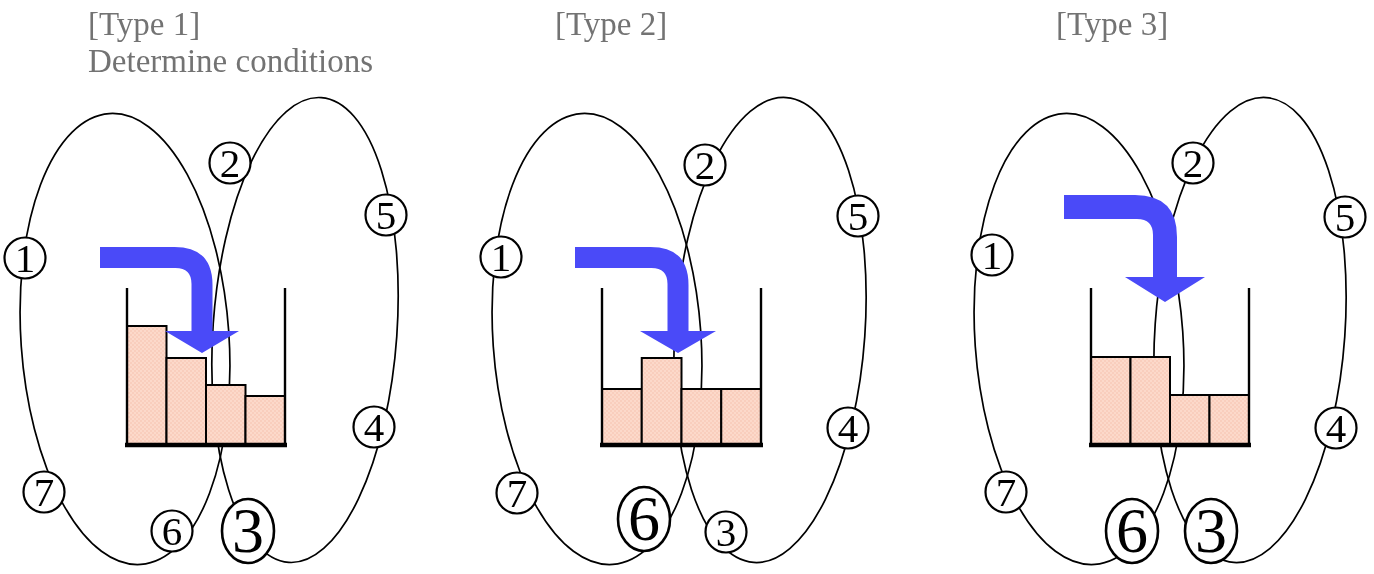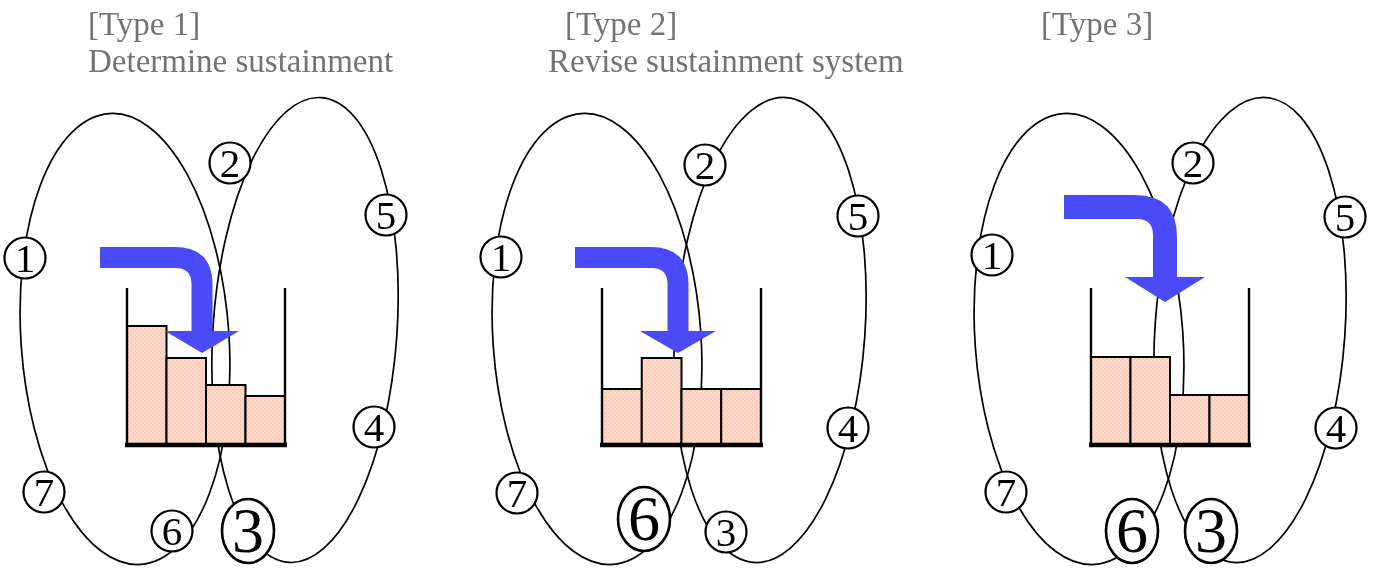--- a/index.html
+++ b/index.html
@@ -16,30 +16,29 @@
     font-family:"Liberation Serif","DejaVu Serif",serif;
   }
 </style>
 </head>
 <body>
 
 <div class="canvas">
 
   <div class="ptitle" style="left:88px">
     <div>[Type 1]</div>
-    <div>Determine sustainment</div>
+    <div>Determine conditions</div>
   </div>
 
   <div class="ptitle" style="left:548px">
-    <div style="margin-left:17px">[Type 2]</div>
-    <div>Revise sustainment system</div>
+    <div style="margin-left:7px">[Type 2]</div>
   </div>
 
   <div class="ptitle" style="left:1041px">
-    <div style="margin-left:0">[Type 3]</div>
+    <div style="margin-left:15px">[Type 3]</div>
   </div>
 
   <svg id="diagram" width="1374" height="574" viewBox="0 0 1374 574">
       <defs>
         <pattern id="barDots" width="4" height="4" patternUnits="userSpaceOnUse">
           <rect x="0" y="0" width="4" height="4" fill="#FCD9CA"></rect>
           <circle cx="1" cy="1" r="0.7" fill="#F5BBA8"></circle>
           <circle cx="3" cy="3" r="0.7" fill="#F5BBA8"></circle>
         </pattern>
       </defs>

